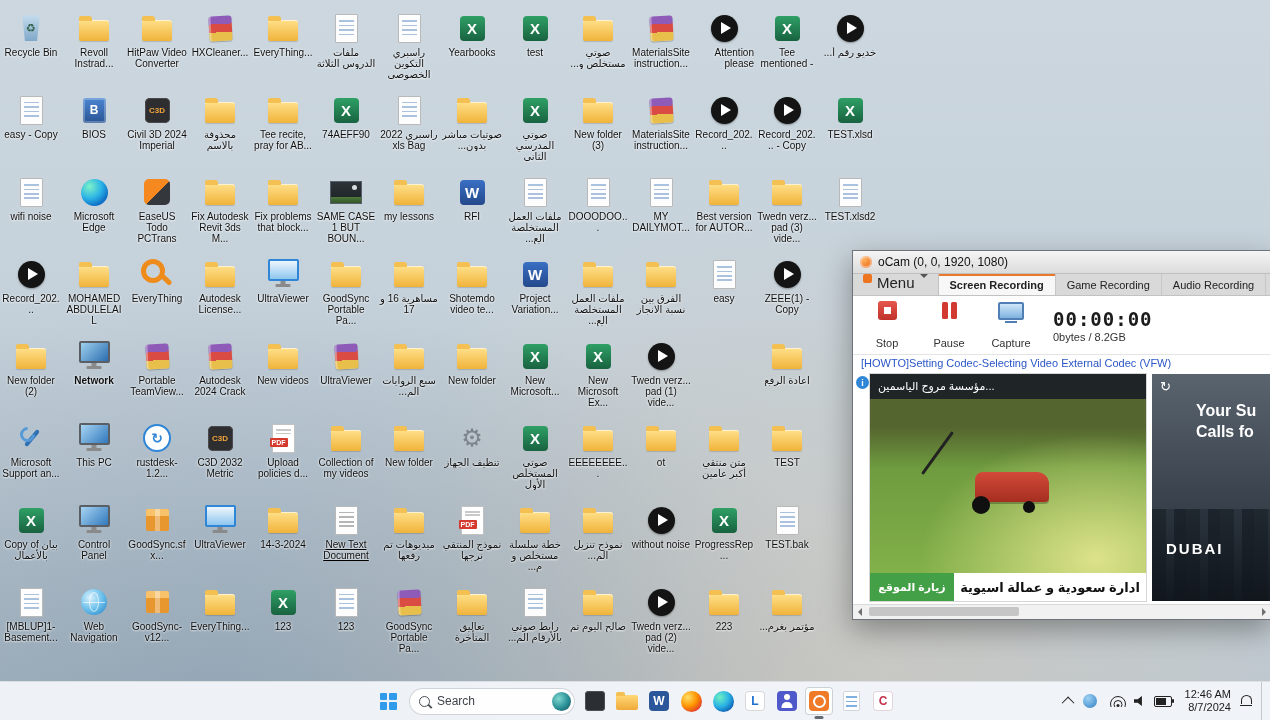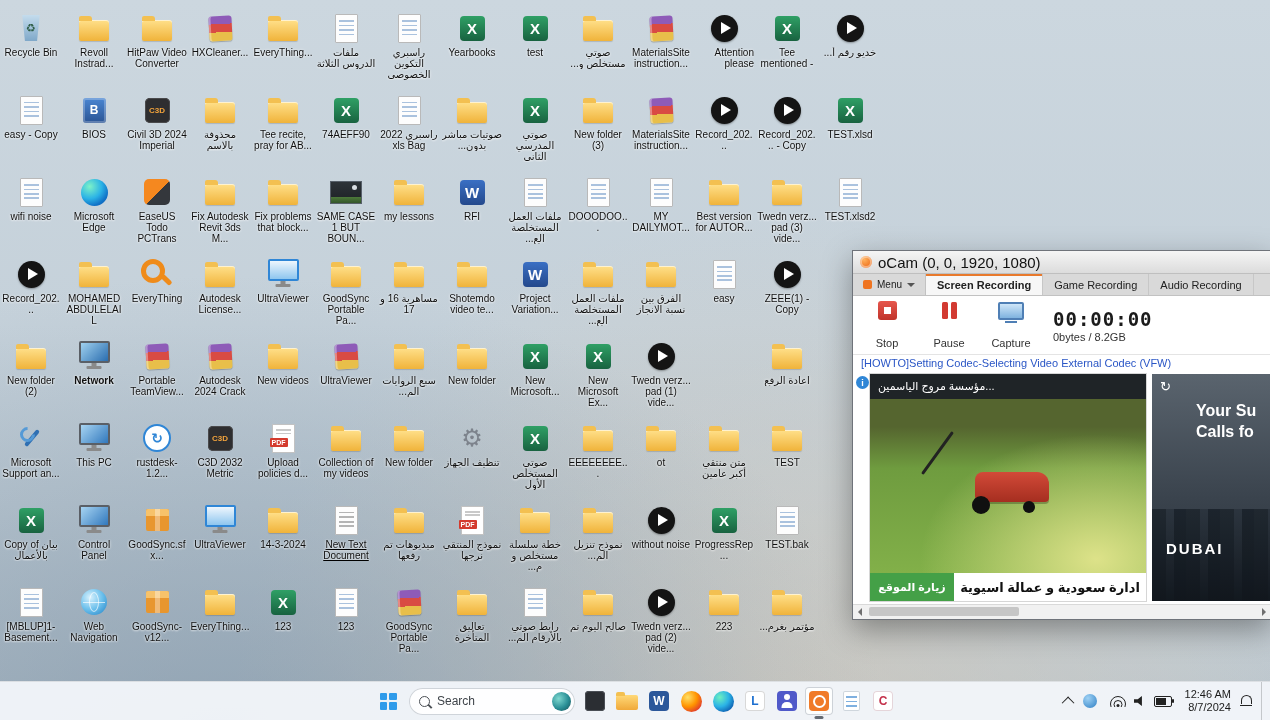--- a/index.html
+++ b/index.html
@@ -65,24 +65,24 @@
   .t-image .shape{width:30px;height:21px;background:linear-gradient(180deg,#2d3338,#1d2125);border:1px solid #57606a;}
   .t-image .shape::before{content:"";position:absolute;right:4px;top:3px;width:5px;height:5px;border-radius:50%;background:#d8dde2;}
   .t-image .shape::after{content:"";position:absolute;left:0;right:0;bottom:0;height:6px;background:linear-gradient(180deg,#4d7a3a,#33552a);}
   .t-bios .shape{width:23px;height:25px;border-radius:3px;background:linear-gradient(180deg,#4a86d2,#2a5494);box-shadow:inset 0 0 0 2px rgba(255,255,255,.25);display:flex;align-items:center;justify-content:center;}
   .t-bios .shape::after{content:"B";color:#fff;font-weight:bold;font-size:12px;}
   
   .ocam{position:absolute;left:852px;top:250px;width:418px;height:368px;z-index:5;
     background:#fff;border:1px solid #6f737a;box-shadow:0 10px 28px rgba(0,0,0,.35);
     display:flex;flex-direction:column;}
   .o-title{height:22px;background:linear-gradient(180deg,#f5f5f5,#dcdcdc);border-bottom:1px solid #bfbfbf;
-    display:flex;align-items:center;gap:6px;padding:0 7px;font-size:15px;color:#111;}
+    display:flex;align-items:center;gap:6px;padding:0 7px;font-size:12px;color:#111;}
   .o-appico{width:12px;height:12px;border-radius:50%;background:radial-gradient(circle at 35% 30%,#ffb25e,#ef7420 70%);box-shadow:inset 0 0 0 2px rgba(255,255,255,.4);}
   .o-menurow{height:21px;background:#d9d9d9;border-bottom:1px solid #c2c2c2;display:flex;align-items:stretch;}
-  .o-menubtn{display:flex;align-items:center;gap:5px;padding:0 10px;font-size:10px;color:#222;border-right:1px solid #c2c2c2;}
+  .o-menubtn{display:flex;gap:5px;padding:0 10px;font-size:15px;color:#222;border-right:1px solid #c2c2c2;}
   .o-menubtn .mi{width:9px;height:9px;border-radius:2px;background:#ef7420;}
   .o-menubtn .caret{width:0;height:0;border-left:4px solid transparent;border-right:4px solid transparent;border-top:4px solid #555;}
   #ocam-tabs{display:flex;align-items:stretch;}
   .otab{display:flex;align-items:center;padding:0 11px;font-size:11px;color:#222;border-right:1px solid #c7c7c7;}
   .otab.active{background:#f7f7f7;box-shadow:inset 0 2px 0 #e8792c;font-weight:bold;}
   .o-toolbar{height:54px;background:#fff;border-bottom:1px solid #e4e4e4;display:flex;align-items:center;padding:2px 8px;gap:10px;}
   .ctrl{width:52px;height:48px;display:flex;flex-direction:column;align-items:center;justify-content:center;gap:17px;border-radius:3px;}
   .clabel{font-size:11px;color:#333;}
   .stop-ico{width:19px;height:19px;border-radius:3px;background:linear-gradient(180deg,#e6574d,#c0332a);display:flex;align-items:center;justify-content:center;}
   .stop-ico::after{content:"";width:7px;height:7px;background:#fff;}

